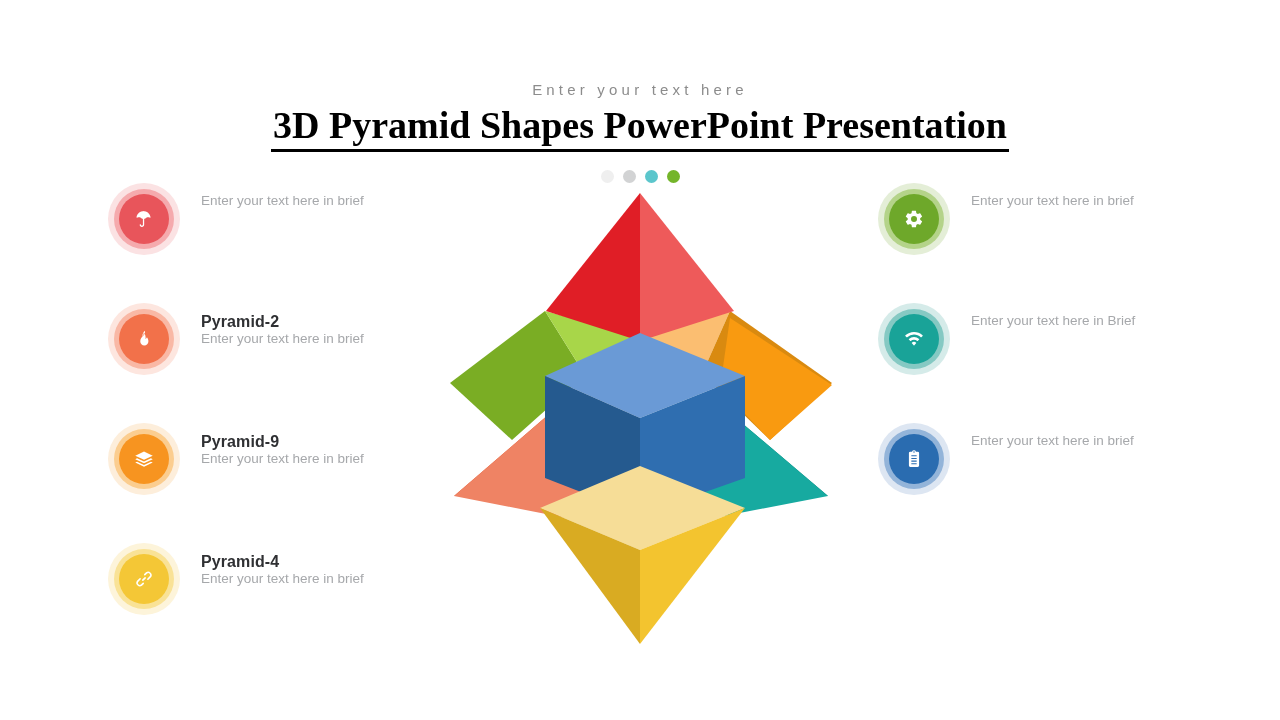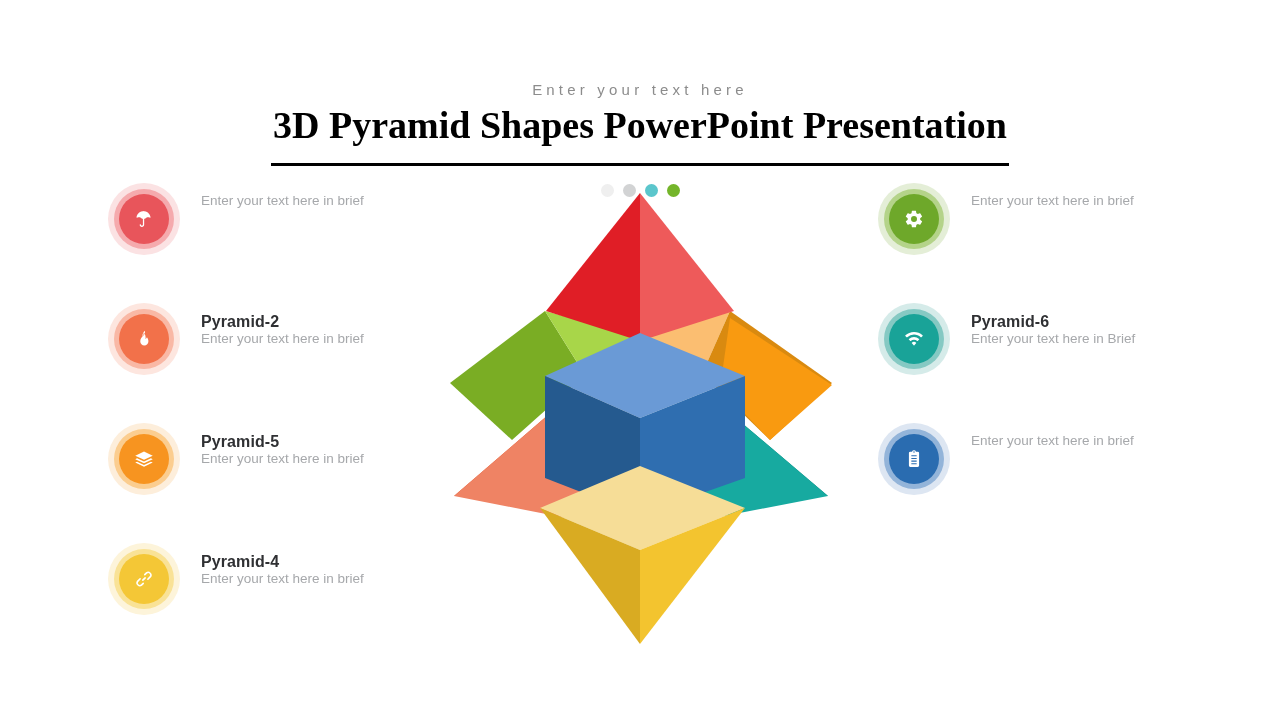--- a/index.html
+++ b/index.html
@@ -25,21 +25,21 @@
   }
   .title-wrap{margin-top:8px;display:flex;justify-content:center;}
   .title{
     font-family:"Liberation Serif", serif;
     font-weight:bold;
     font-size:38px;
     color:#000000;
     line-height:1.05;
     letter-spacing:0px;
     border-bottom:3px solid #000000;
-    padding:0 2px 17px 2px;
+    padding:0 2px 3px 2px;
     white-space:nowrap;
   }
   .dots{
     margin-top:18px;
     display:flex;justify-content:center;align-items:center;gap:9px;
   }
   .dot{width:13px;height:13px;border-radius:50%;display:inline-block;}
 
   
   .col{position:absolute;top:183px;width:330px;}
@@ -128,21 +128,21 @@
         <span class="ring2" style="background: rgb(251, 205, 143);"></span>
         <span class="core" style="background: rgb(247, 148, 32);">
           <svg viewBox="0 0 24 24">
             <path d="M12 3 1.5 8 12 13l10.5-5L12 3z"></path>
             <path d="M12 15.1 3.7 11.1 1.5 12.2 12 17.2l10.5-5-2.2-1.1L12 15.1z"></path>
             <path d="M12 19.2 3.7 15.2 1.5 16.3 12 21.3l10.5-5-2.2-1.1L12 19.2z"></path>
           </svg>
         </span>
       </div>
       <div class="item-text">
-        <div class="item-title">Pyramid-5</div>
+        <div class="item-title">Pyramid-9</div>
         <div class="item-desc">Enter your text here in brief</div>
       </div>
     </div>
 
     <div class="item">
       <div class="badge" style="background: rgb(253, 244, 218);">
         <span class="ring2" style="background: rgb(249, 226, 150);"></span>
         <span class="core" style="background: rgb(244, 199, 54);">
           <svg viewBox="0 0 24 24">
             <path d="M9.9 14.1a1 1 0 0 1 0-1.4l2.8-2.8a1 1 0 0 1 1.4 1.4l-2.8 2.8a1 1 0 0 1-1.4 0z"></path>
@@ -180,21 +180,20 @@
         <span class="ring2" style="background: rgb(133, 201, 195);"></span>
         <span class="core" style="background: rgb(25, 163, 152);">
           <svg viewBox="0 0 24 24">
             <path d="M12 3.5C8 3.5 4.4 5 1.7 7.4a.6.6 0 0 0-.05.85l1.4 1.5a.6.6 0 0 0 .82.05A13 13 0 0 1 12 6.6c3.1 0 6 1.1 8.1 3.2a.6.6 0 0 0 .83-.05l1.4-1.5a.6.6 0 0 0-.05-.85A15.8 15.8 0 0 0 12 3.5z"></path>
             <path d="M12 9.6a9.4 9.4 0 0 0-6.1 2.25.6.6 0 0 0-.05.85l1.45 1.5a.6.6 0 0 0 .8.05 6.6 6.6 0 0 1 3.9-1.3c1.47 0 2.82.48 3.9 1.3a.6.6 0 0 0 .8-.05l1.45-1.5a.6.6 0 0 0-.05-.85A9.4 9.4 0 0 0 12 9.6z"></path>
             <path d="M12 15.4a3.6 3.6 0 0 0-2.5 1 .6.6 0 0 0-.02.84l2.1 2.2a.6.6 0 0 0 .86 0l2.1-2.2a.6.6 0 0 0-.02-.84 3.6 3.6 0 0 0-2.52-1z"></path>
           </svg>
         </span>
       </div>
       <div class="item-text">
-        <div class="item-title">Pyramid-6</div>
         <div class="item-desc">Enter your text here in Brief</div>
       </div>
     </div>
 
     <div class="item">
       <div class="badge" style="background: rgb(221, 230, 242);">
         <span class="ring2" style="background: rgb(147, 180, 217);"></span>
         <span class="core" style="background: rgb(42, 108, 176);">
           <svg viewBox="0 0 24 24">
             <path d="M16.5 3.2h-2.1a2.6 2.6 0 0 0-4.8 0H7.5A1.6 1.6 0 0 0 5.9 4.8v15.1a1.6 1.6 0 0 0 1.6 1.6h9a1.6 1.6 0 0 0 1.6-1.6V4.8a1.6 1.6 0 0 0-1.6-1.6zM12 2.6a.9.9 0 1 1-.9.9.9.9 0 0 1 .9-.9zm3.2 15.8H8.8v-1.3h6.4zm0-3.2H8.8v-1.3h6.4zm0-3.2H8.8v-1.3h6.4zm0-3.2H8.8V7.5h6.4z"></path>

